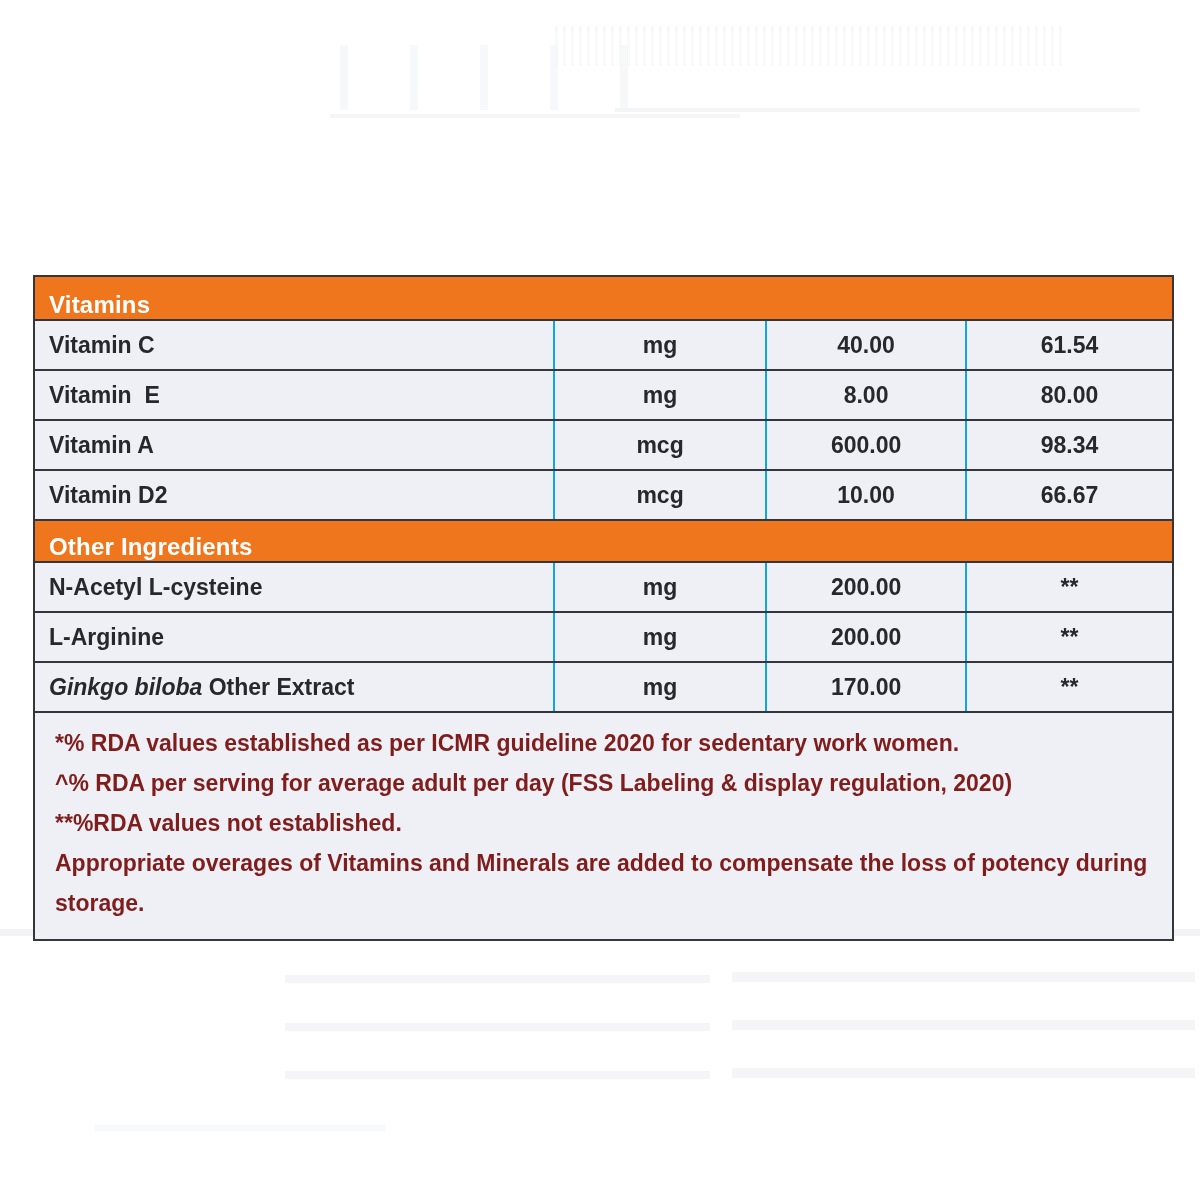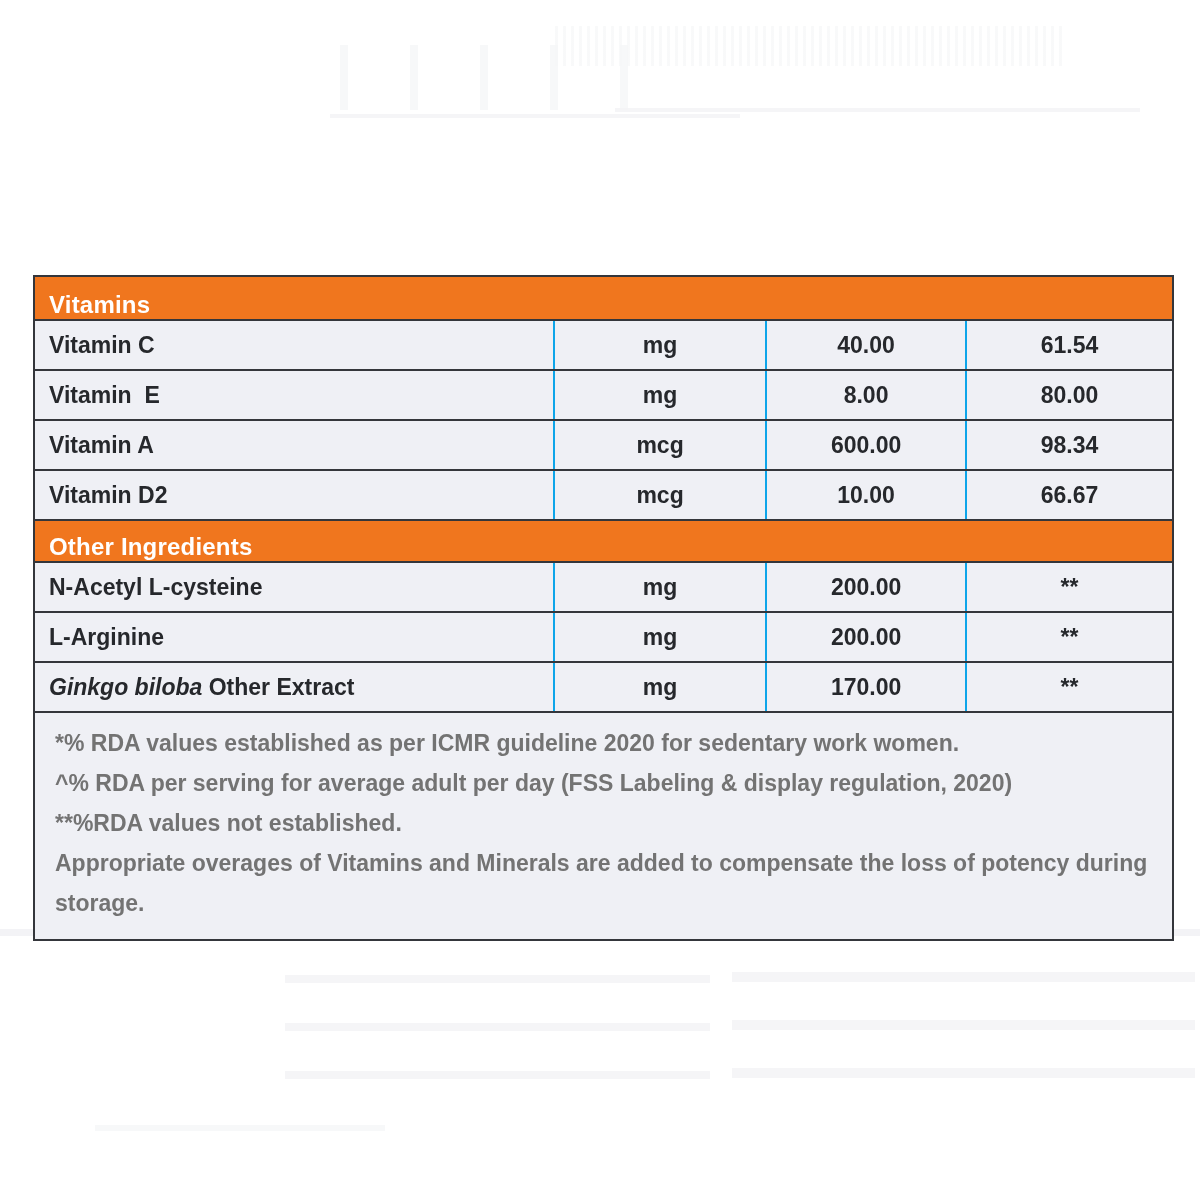--- a/index.html
+++ b/index.html
@@ -84,21 +84,21 @@
 
   .footnotes {
     background: #eff0f5;
     padding: 10px 20px 16px 20px;
     box-sizing: border-box;
   }
   .footnotes p {
     margin: 0;
     font-size: 23px;
     font-weight: 700;
-    color: #737373;
+    color: #7f1d1d;
     line-height: 40px;
   }
 
   .table-shadow {
     position: absolute;
     left: 0; top: 929px; width: 1200px; height: 7px;
     background: #e9eaee;
     opacity: .55;
   }
 </style>

